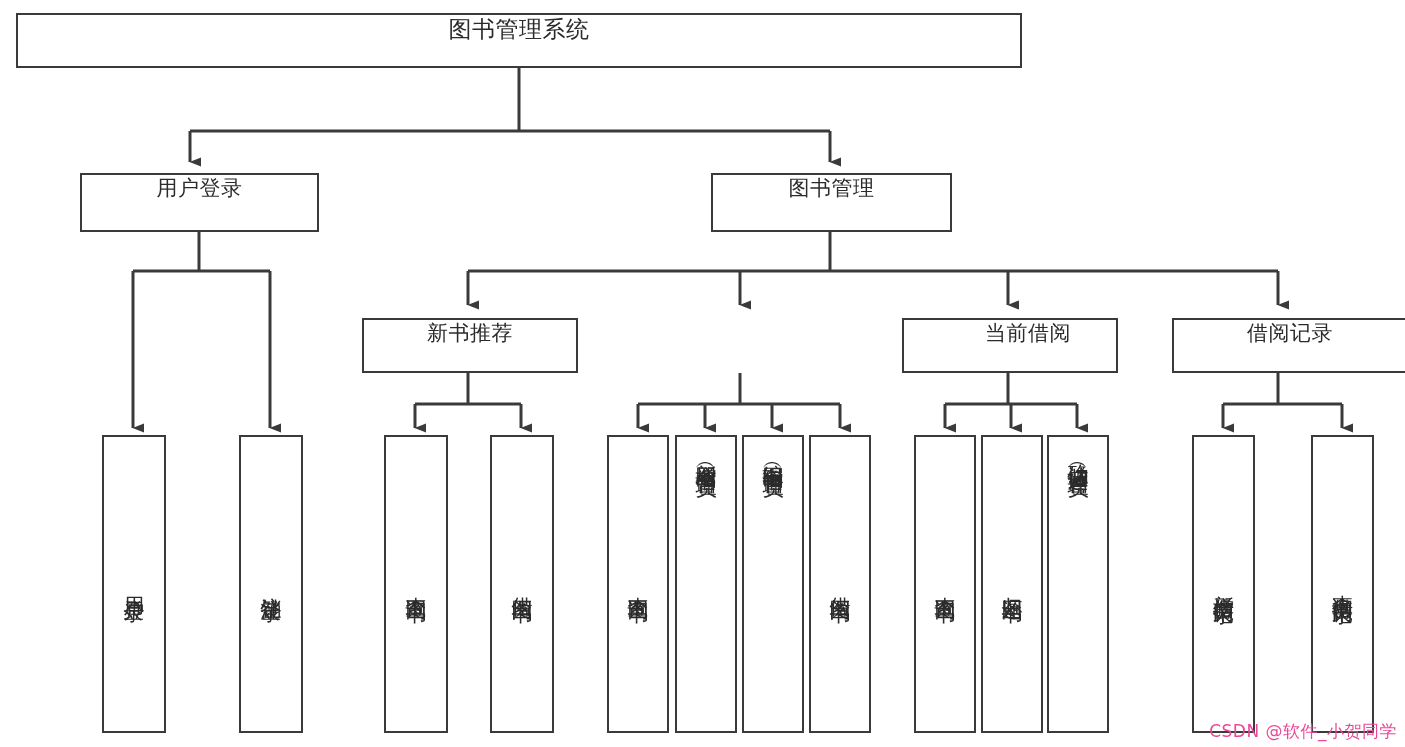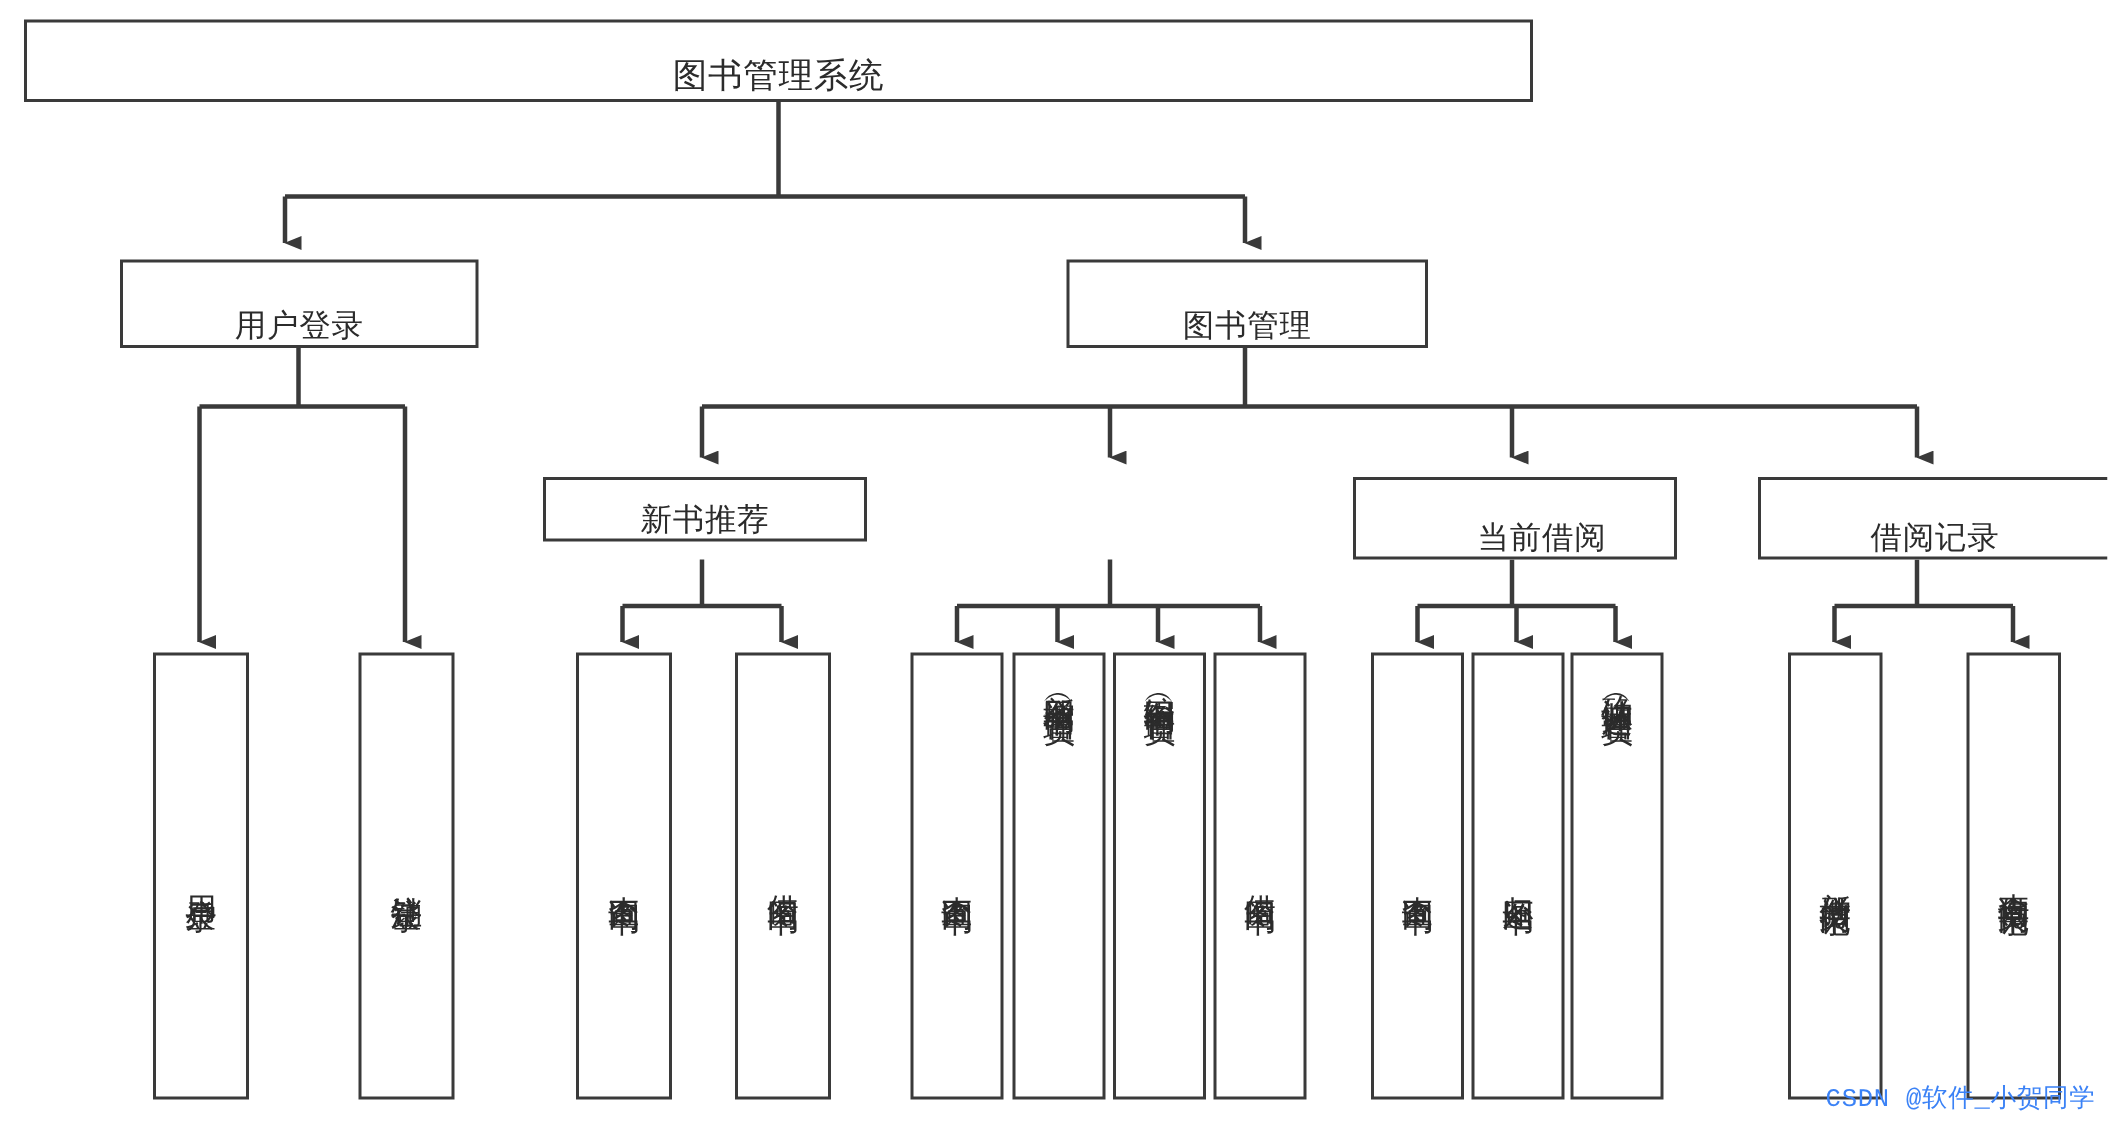--- a/index.html
+++ b/index.html
@@ -24,21 +24,21 @@
     top: 0;
     width: 1405px;
     height: 747px;
   }
   .node {
     position: absolute;
     box-sizing: border-box;
     background: #ffffff;
     border: 2px solid #3a3a3a;
     display: flex;
-    align-items: flex-end;
+    align-items: flex-start;
     justify-content: center;
     color: #2b2b2b;
   }
   .node-label {
     display: block;
     text-align: center;
     line-height: 1.25;
     letter-spacing: 0.5px;
   }
   
@@ -63,25 +63,24 @@
   }
   .node-leaf.leaf-mid {
     align-items: center;
     padding-top: 0;
   }
   #watermark {
     position: absolute;
     right: 8px;
     bottom: 4px;
     font-size: 17px;
-    color: #3b82f6;
+    color: #ec4899;
     letter-spacing: 0.5px;
     white-space: nowrap;
     user-select: none;
-    font-family: Liberation Mono, monospace;
   }
 </style>
 </head>
 <body>
 
 <div id="diagram-root">
 
   <svg id="diagram-svg" viewBox="0 0 1405 747" xmlns="http://www.w3.org/2000/svg">
     <defs>
       <marker id="arrowhead" markerWidth="10" markerHeight="12" refX="4.6" refY="11" orient="auto" markerUnits="userSpaceOnUse">
@@ -140,21 +139,21 @@
   </div>
 
   <div class="node node-branch" style="left:80px; top:173px; width:239px; height:59px;">
     <span class="node-label">用户登录</span>
   </div>
 
   <div class="node node-branch" style="left:711px; top:173px; width:241px; height:59px;">
     <span class="node-label">图书管理</span>
   </div>
 
-  <div class="node node-branch" style="left:362px; top:318px; width:216px; height:43px;">
+  <div class="node node-branch" style="left:362px; top:318px; width:216px; height:55px;">
     <span class="node-label">新书推荐</span>
   </div>
 
 
   <div class="node node-branch" style="left:902px; top:318px; width:216px; height:55px;padding-left:36px;">
     <span class="node-label">当前借阅</span>
   </div>
 
   <div class="node node-branch" style="left:1172px; top:318px; width:236px; height:55px;">
     <span class="node-label">借阅记录</span>

